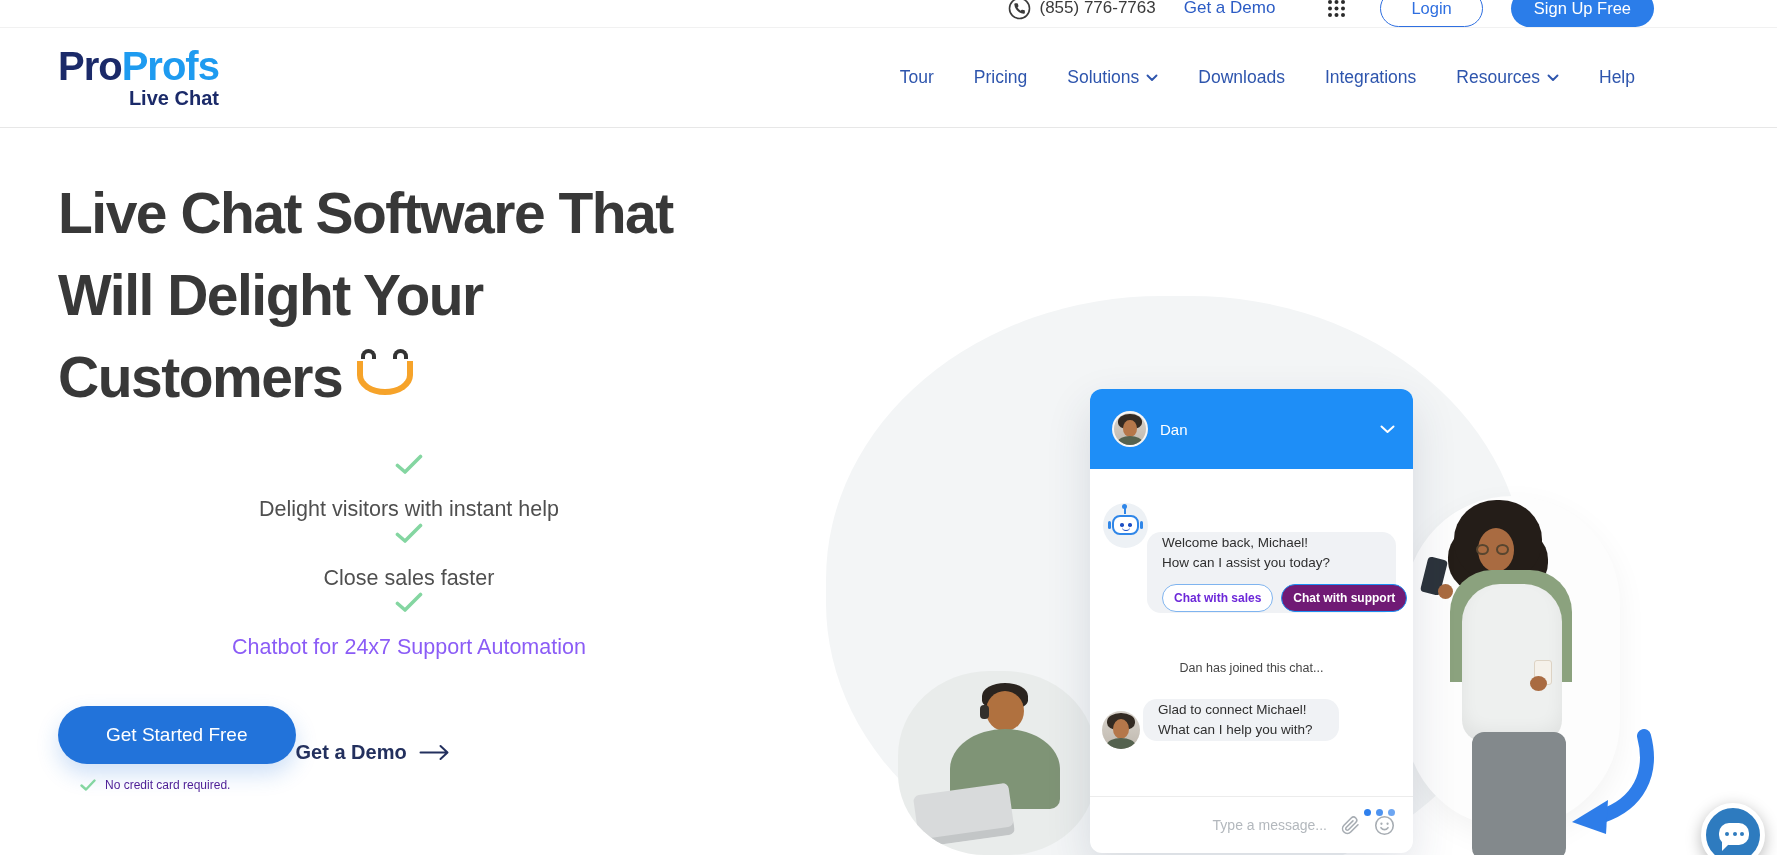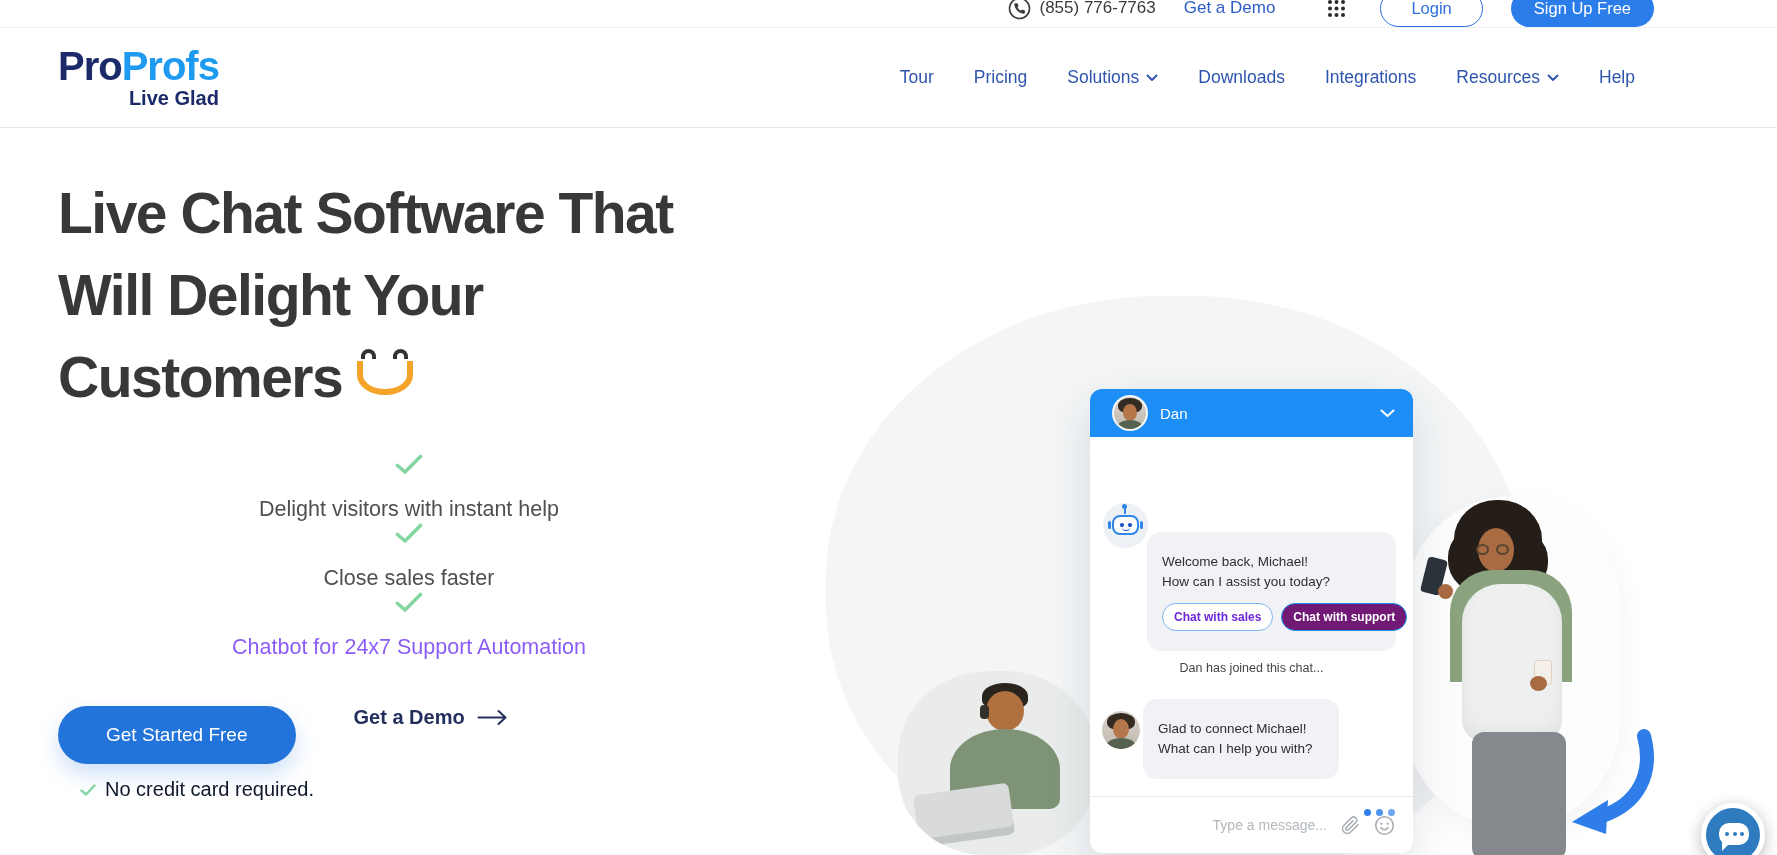--- a/index.html
+++ b/index.html
@@ -35,24 +35,24 @@
   .h1-line { display:block; }
   .smiley { position:relative; display:inline-block; width:64px; height:56px; margin-left:14px; vertical-align:-6px; }
   .smiley .eye { position:absolute; top:2px; width:15px; height:10px; border:4.5px solid #333; border-bottom:none; border-radius:12px 12px 0 0; }
   .smiley .eye.l { left:5px; } .smiley .eye.r { left:37px; }
   .smiley .mouth { position:absolute; left:1px; top:14px; width:56px; height:34px; border:6px solid #f6a32a; border-top:none; border-radius:0 0 56px 56px / 0 0 40px 40px; }
 
   .checklist { list-style:none; margin-top:36px; }
   .checklist li { display:flex; align-items:center; gap:22px; height:30px; margin-bottom:39px; font-size:21.5px; color:#4f4f4f;flex-direction:column; }
   .checklist li .lbl-link { color:#8b5cf6; cursor:pointer; }
 
-  .cta-row { display:flex; align-items:flex-start; gap:58px; margin-top:84px; }
+  .cta-row { display:flex; align-items:flex-end; margin-top:84px; }
   .btn-primary { display:inline-block; background:#2273da; color:#fff; font-size:19px; font-weight:500; border:none; border-radius:29px; padding:18px 48px; cursor:pointer; box-shadow:0 10px 22px rgba(34,115,218,.22); }
   .link-demo { display:flex; align-items:center; gap:12px; color:#23305e; font-size:20px; font-weight:bold; text-decoration:none; }
-  .no-credit { display:flex; align-items:center; gap:9px; margin:14px 0 0 22px; font-size:20px; color:#0f172a; }
+  .no-credit { display:flex; align-items:center; gap:9px; margin:14px 0 0 22px; font-size:12px; color:#4c1d95; }
 
   
   .man-blob { position:absolute; left:898px; top:543px; width:198px; height:184px; background:#e9eceb; border-radius:46% 46% 44% 44%; overflow:hidden; z-index:1; }
   .man-hair { position:absolute; left:84px; top:12px; width:46px; height:26px; background:#2a241f; border-radius:60% 60% 40% 40%; }
   .man-head { position:absolute; left:88px; top:20px; width:38px; height:40px; background:#b0713f; border-radius:50%; }
   .man-ear { position:absolute; left:82px; top:34px; width:9px; height:14px; background:#33302c; border-radius:4px; }
   .man-body { position:absolute; left:52px; top:58px; width:110px; height:80px; background:#7f9476; border-radius:50% 50% 10px 10px; }
   .man-laptop { position:absolute; left:18px; top:118px; width:96px; height:52px; background:#d8dadb; border-radius:6px; transform:rotate(-8deg); box-shadow:inset 0 -8px 0 #c3c6c7; }
 
   
@@ -66,42 +66,42 @@
   .w-vest { position:absolute; left:46px; top:84px; width:100px; height:158px; background:#eef0ef; border-radius:38px 38px 22px 22px; box-shadow:inset 0 -10px 18px rgba(0,0,0,.06); }
   .w-phone { position:absolute; left:8px; top:58px; width:20px; height:36px; background:#2c333b; border-radius:4px; transform:rotate(14deg); }
   .w-hand1 { position:absolute; left:22px; top:84px; width:15px; height:15px; background:#a96b41; border-radius:50%; }
   .w-cup { position:absolute; left:118px; top:160px; width:18px; height:25px; background:#f5f1ea; border:1px solid #ddd3c4; border-radius:3px; }
   .w-hand2 { position:absolute; left:114px; top:176px; width:17px; height:15px; background:#a96b41; border-radius:50%; }
   .w-skirt { position:absolute; left:56px; top:232px; width:94px; height:128px; background:#83898c; border-radius:12px; }
   .arrow-doodle { position:absolute; left:1568px; top:600px; z-index:4; }
 
   
   .chat-card { position:absolute; left:1090px; top:261px; width:323px; height:464px; background:#fff; border-radius:12px; box-shadow:0 18px 45px rgba(40,60,90,.14); z-index:3; }
-  .chat-head { position:absolute; left:0; top:0; width:100%; height:48px; background:#1e8ef7; border-radius:12px 12px 0 0; display:flex; align-items:center; padding:0 18px 0 22px; cursor:pointer; }
+  .chat-head { position:absolute; left:0; top:0; width:100%; height:80px; background:#1e8ef7; border-radius:12px 12px 0 0; display:flex; align-items:center; padding:0 18px 0 22px; cursor:pointer; }
   .avatar { position:relative; border-radius:50%; overflow:hidden; background:linear-gradient(#d9d4cd,#bfb8ae); flex:none; }
   .avatar .av-hair { position:absolute; left:14%; top:4%; width:72%; height:46%; background:#332a22; border-radius:50% 50% 40% 40%; }
   .avatar .av-face { position:absolute; left:29%; top:22%; width:42%; height:52%; background:#b5774a; border-radius:50%; }
   .avatar .av-body { position:absolute; left:12%; bottom:-8%; width:76%; height:36%; background:#55624f; border-radius:50% 50% 0 0; }
   .av-36 { width:36px; height:36px; border:2px solid rgba(255,255,255,.85); }
   .av-38 { width:38px; height:38px; }
   .chat-agent-name { color:#fff; font-size:15px; font-weight:500; margin-left:12px; }
   .chat-head-chev { margin-left:auto; display:flex; }
 
   .chat-body { position:absolute; left:0; top:62px; width:100%; bottom:57px; }
   .bot-avatar { position:absolute; left:13px; top:52px; width:45px; height:45px; background:#edf1f5; border-radius:50%; }
   .bot-antenna { position:absolute; left:21px; top:5px; width:2px; height:6px; background:#2f86e8; }
   .bot-antenna:before { content:""; position:absolute; left:-2px; top:-4px; width:5px; height:5px; background:#2f86e8; border-radius:50%; }
   .bot-head { position:absolute; left:9px; top:12px; width:27px; height:20px; background:#fff; border:2px solid #2f86e8; border-radius:8px; }
   .bot-eye { position:absolute; top:6px; width:3.5px; height:3.5px; background:#1d4fc4; border-radius:50%; }
   .bot-eye.l { left:6px; } .bot-eye.r { left:14px; }
   .bot-smile { position:absolute; left:8px; top:9px; width:8px; height:5px; border:1.6px solid #1d4fc4; border-top:none; border-left:none; border-right:none; border-radius:0 0 8px 8px; }
   .bot-ear { position:absolute; top:18px; width:3px; height:8px; background:#2f86e8; border-radius:2px; }
   .bot-ear.l { left:5px; } .bot-ear.r { left:37px; }
 
-  .bubble { position:absolute; background:#f0f2f5; border-radius:14px; padding:20px 15px; }
+  .bubble { position:absolute; background:#f0f2f5; border-radius:14px; padding:1px 15px; }
   .bubble p { font-size:13.5px; line-height:20px; color:#2f2f2f; font-weight:500; }
   .bubble-1 { left:57px; top:81px; width:249px; }
   .quick-replies { display:flex; gap:8px; margin-top:11px; }
   .qr-btn { font-size:12px; font-weight:bold; border-radius:14px; padding:6px 11px; cursor:pointer; white-space:nowrap; }
   .qr-outline { background:#fff; color:#6d28d9; border:1.5px solid #7fb4ef; }
   .qr-solid { background:#701a75; color:#fff; border:1.5px solid #1d8ff2; }
   .chat-status { position:absolute; left:0; top:210px; width:100%; text-align:center; font-size:12.5px; font-weight:500; color:#454545; }
   .agent-avatar { position:absolute; left:12px; top:260px; }
   .bubble-2 { left:53px; top:248px; width:196px; }
   .typing { position:absolute; right:18px; top:358px; display:flex; gap:5px; }
@@ -153,21 +153,21 @@
           </svg>
       </span>
       <a class="btn-login" href="#">Login</a>
       <a class="btn-signup" href="#">Sign Up Free</a>
     </div>
   </div>
 
   <div class="nav">
     <div class="logo">
       <span class="logo-main"><span class="logo-pro">Pro</span><span class="logo-profs">Profs</span></span>
-      <span class="logo-tag">Live Glad</span>
+      <span class="logo-tag">Live Chat</span>
     </div>
     <div class="nav-menu">
       <a class="nav-link" href="#">
           <span>Tour</span>
         </a>
       <a class="nav-link" href="#">
           <span>Pricing</span>
         </a>
       <a class="nav-link" href="#">
           <span>Solutions</span>

